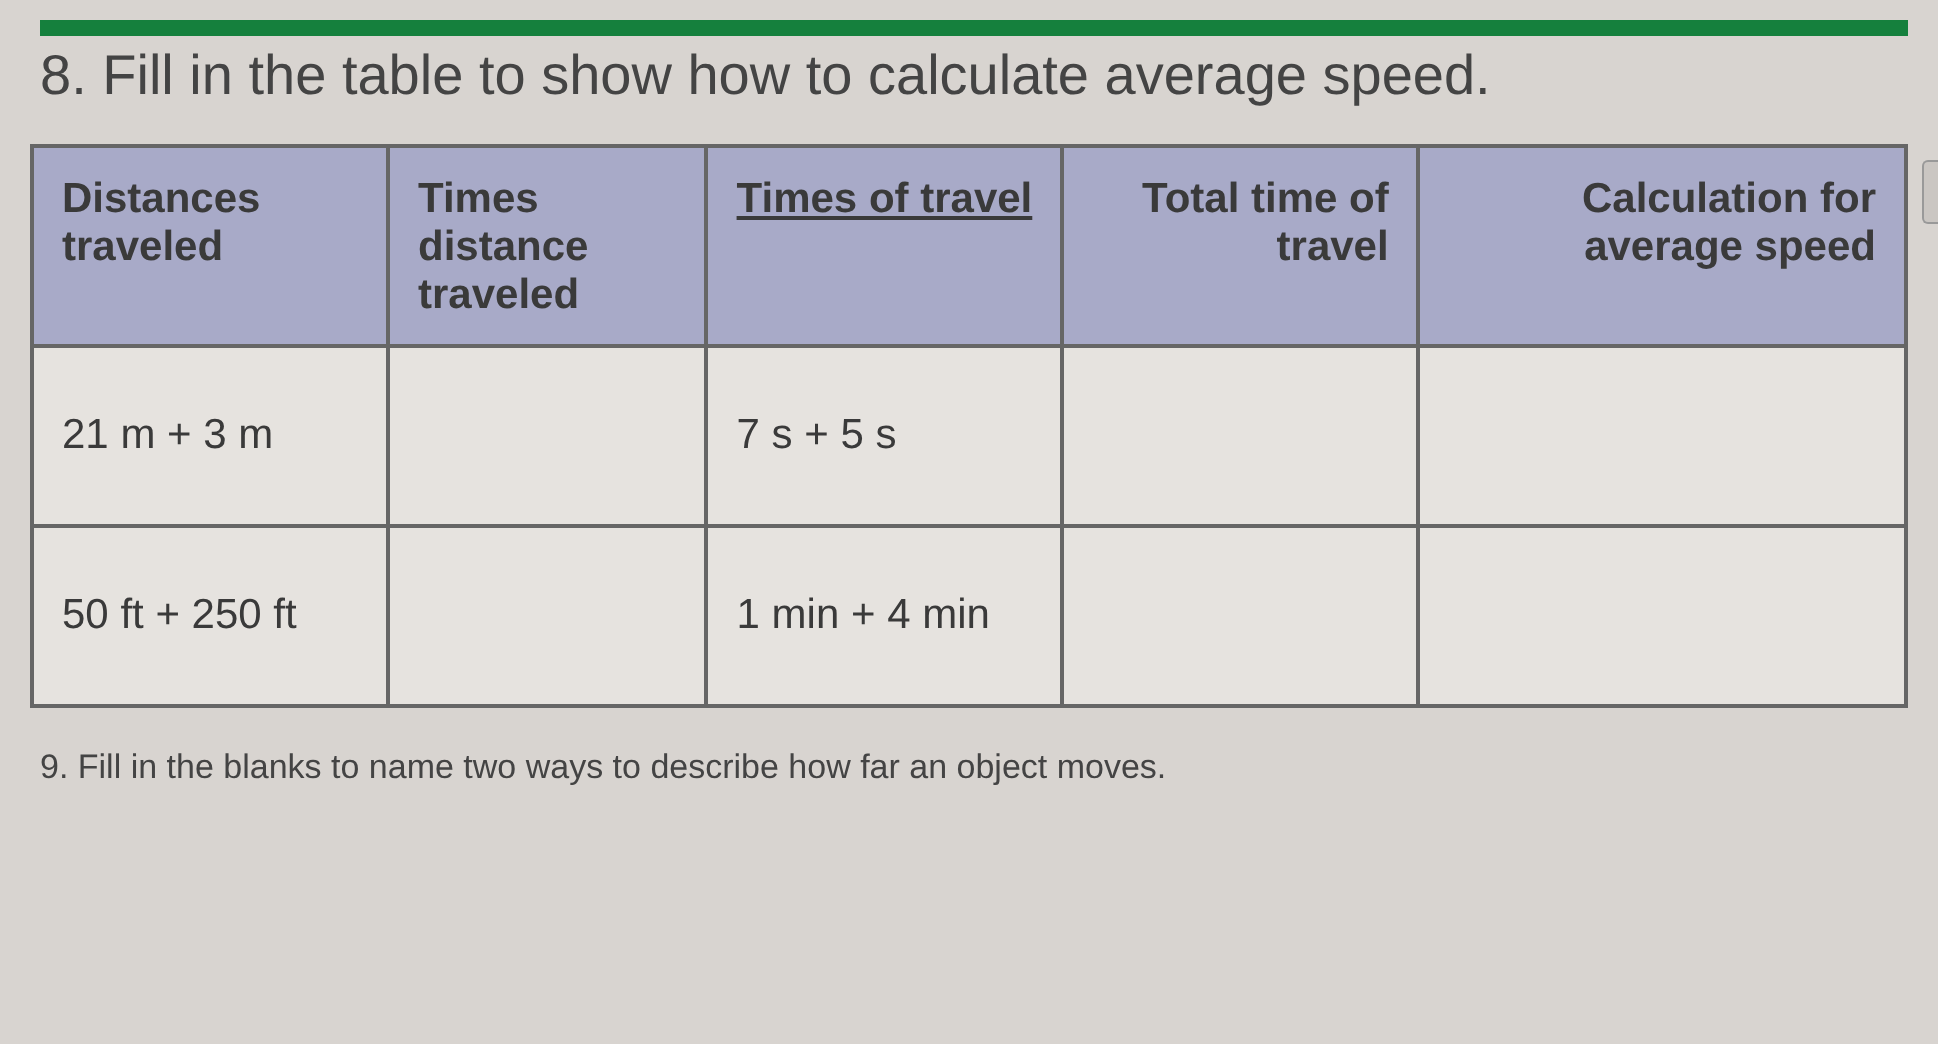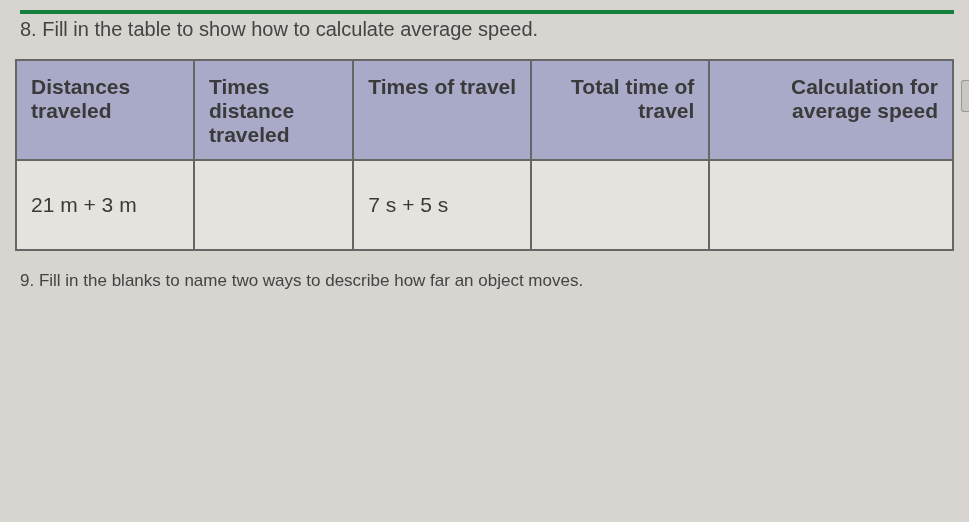--- a/index.html
+++ b/index.html
@@ -10,25 +10,25 @@
     body {
       font-family: Arial, Helvetica, sans-serif;
       background: #d8d4d0;
       width: 969px;
       height: 522px;
       padding: 10px 15px;
       color: #333;
       position: relative;
     }
     .question-8 {
-      font-size: 20px;
+      font-size: 28px;
       color: #444;
       margin-bottom: 18px;
       margin-left: 5px;
-      border-top: 4px solid #15803d;
+      border-top: 8px solid #15803d;
       padding-top: 4px;
     }
     table {
       width: 100%;
       border-collapse: collapse;
       background: #e8e5e1;
     }
     th, td {
       border: 2px solid #666;
       padding: 12px 14px;
@@ -43,21 +43,21 @@
       height: 80px;
       vertical-align: top;
       padding-top: 14px;
     }
     td {
       height: 90px;
       background: #e6e3df;
     }
     .col1 { width: 19%; }
     .col2 { width: 17%; }
-    .col3 { width: 19%; }
+    .col3 { width: 19%; text-decoration: underline; }
     .col4 { width: 19%; text-align: right; }
     .col5 { width: 26%; text-align: right; }
     .question-9 {
       font-size: 17px;
       color: #444;
       margin-top: 20px;
       margin-left: 5px;
     }
     .tab-edge {
       position: absolute;
@@ -89,16 +89,23 @@
     </tr>
   </thead>
   <tbody>
     <tr>
       <td>21 m + 3 m</td>
       <td></td>
       <td>7 s + 5 s</td>
       <td></td>
       <td></td>
     </tr>
+    <tr>
+      <td>50 ft + 250 ft</td>
+      <td></td>
+      <td>1 min + 4 min</td>
+      <td></td>
+      <td></td>
+    </tr>
   </tbody>
 </table>
 
 <div class="question-9">9. Fill in the blanks to name two ways to describe how far an object moves.</div>
 
 </body></html>

